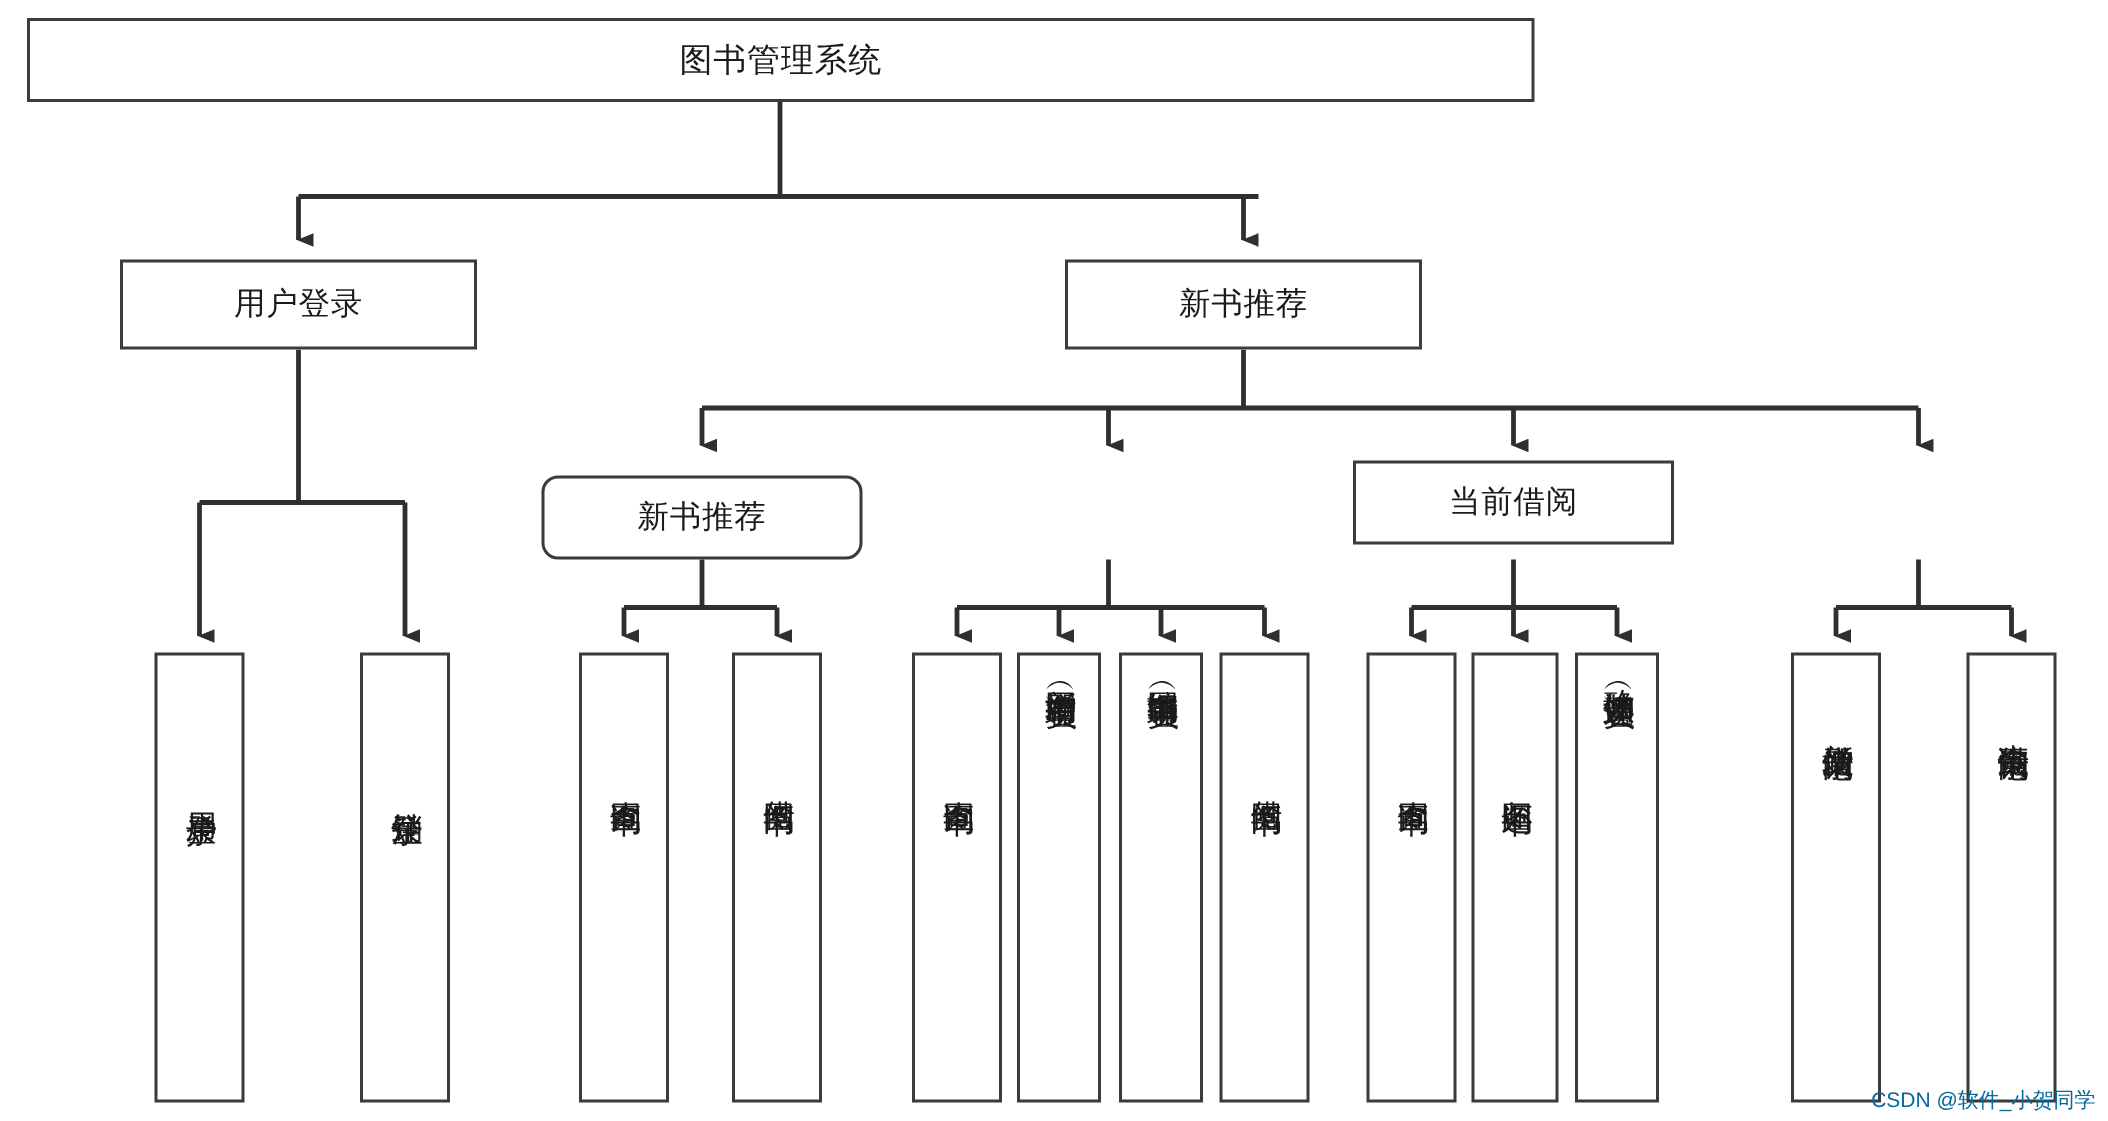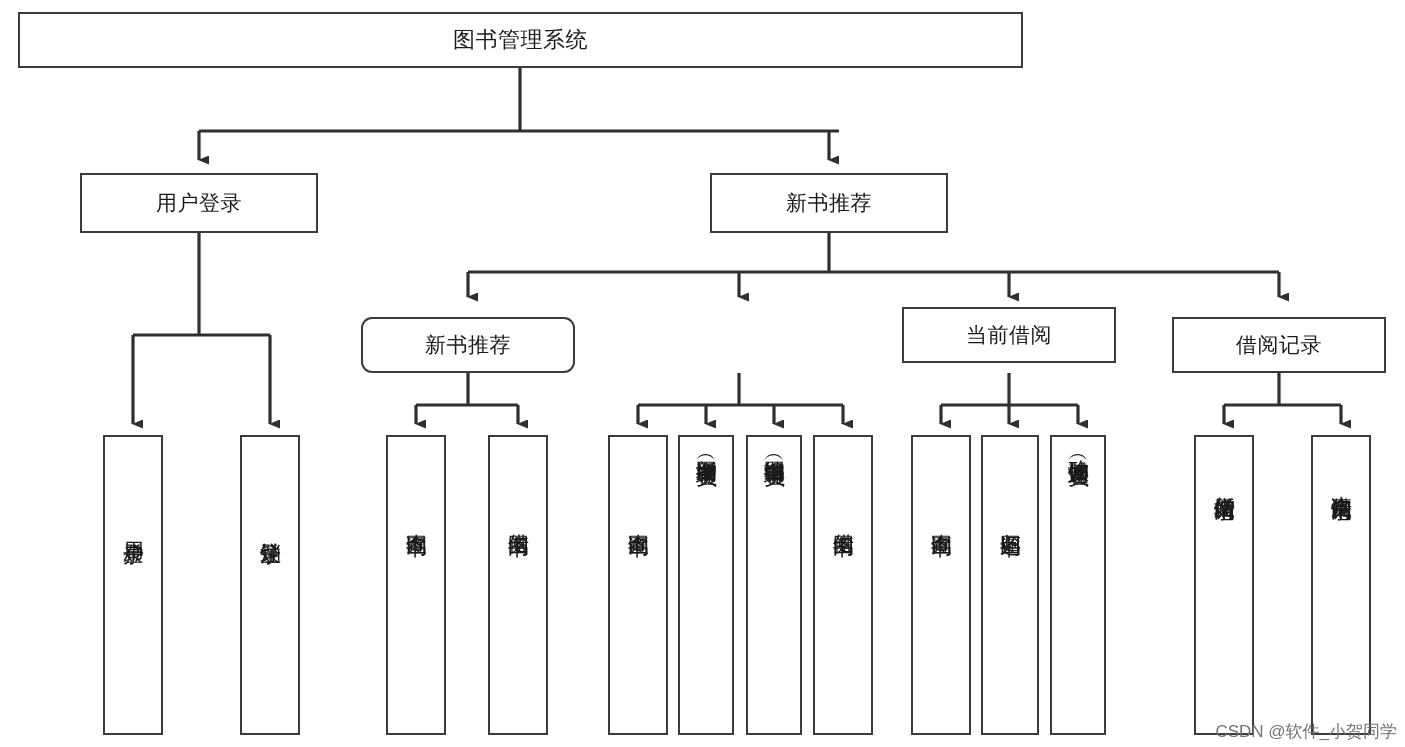--- a/index.html
+++ b/index.html
@@ -61,22 +61,22 @@
     text-orientation: upright;
     font-size: 21px;
     line-height: 1.18;
     letter-spacing: 1px;
     white-space: nowrap;
   }
   #watermark {
     position: absolute;
     right: 8px;
     bottom: 4px;
-    font-size: 17px;
-    color: #737373;
+    font-size: 14px;
+    color: #0369a1;
     white-space: nowrap;
     user-select: none;
     text-align: center;
   }
 </style>
 </head>
 <body>
 
 <div id="diagram-root">
 
@@ -140,23 +140,20 @@
   <div class="node horiz" style="left:710px; top:173px; width:238px; height:60px;">
     <span class="node-label">新书推荐</span>
   </div>
 
   <div class="node horiz" style="left:361px; top:317px; width:214px; height:56px;border-radius:11px;">
     <span class="node-label">新书推荐</span>
   </div>
   <div class="node horiz" style="left:902px; top:307px; width:214px; height:56px;">
     <span class="node-label">当前借阅</span>
   </div>
-  <div class="node horiz" style="left:1172px; top:317px; width:214px; height:56px;">
-    <span class="node-label">借阅记录</span>
-  </div>
 
   <div class="node vert" style="left:103px; top:435px; width:60px; height:300px; padding-top:88px;">
     <span class="node-label">用户登录</span>
   </div>
   <div class="node vert" style="left:240px; top:435px; width:60px; height:300px; padding-top:88px;">
     <span class="node-label">注销登录</span>
   </div>
 
   <div class="node vert" style="left:386px; top:435px; width:60px; height:300px; padding-top:80px;">
     <span class="node-label">查询图书</span>

